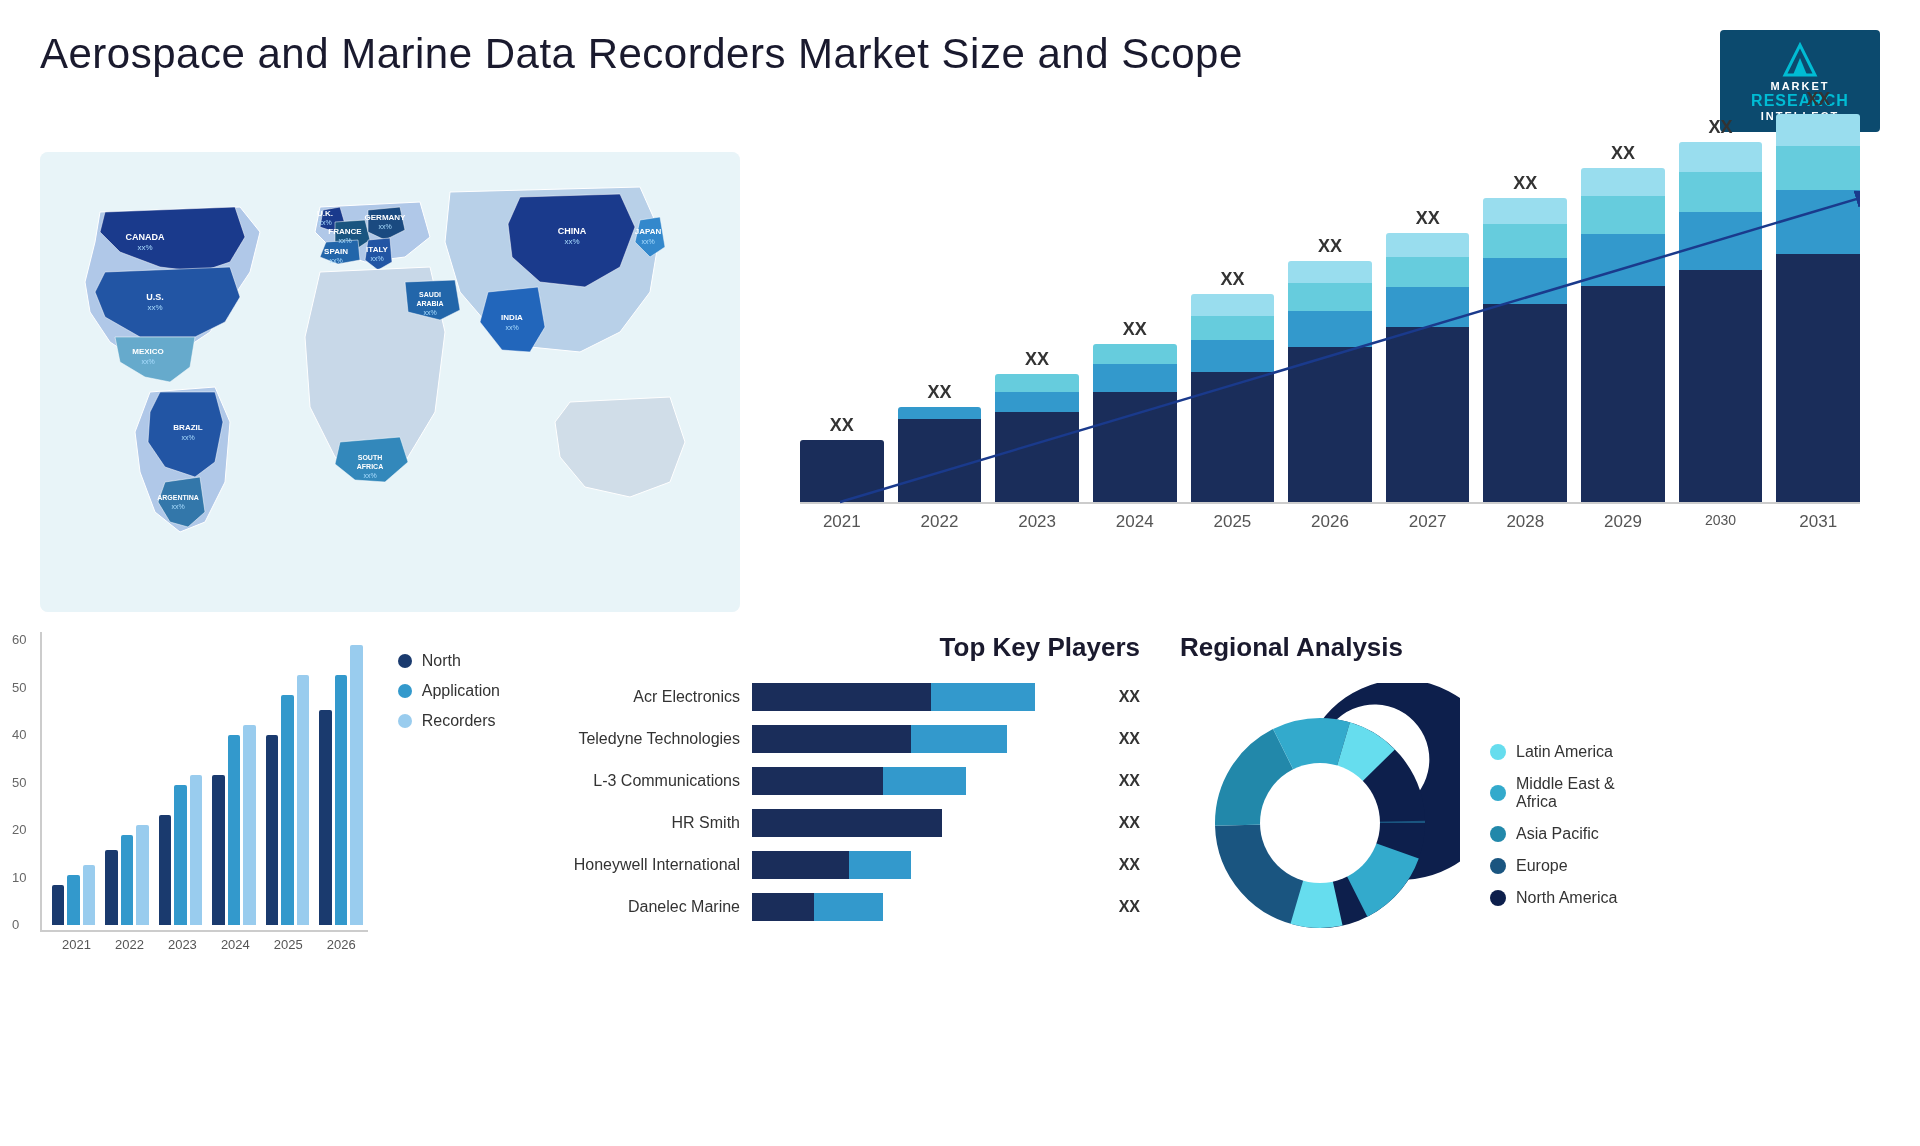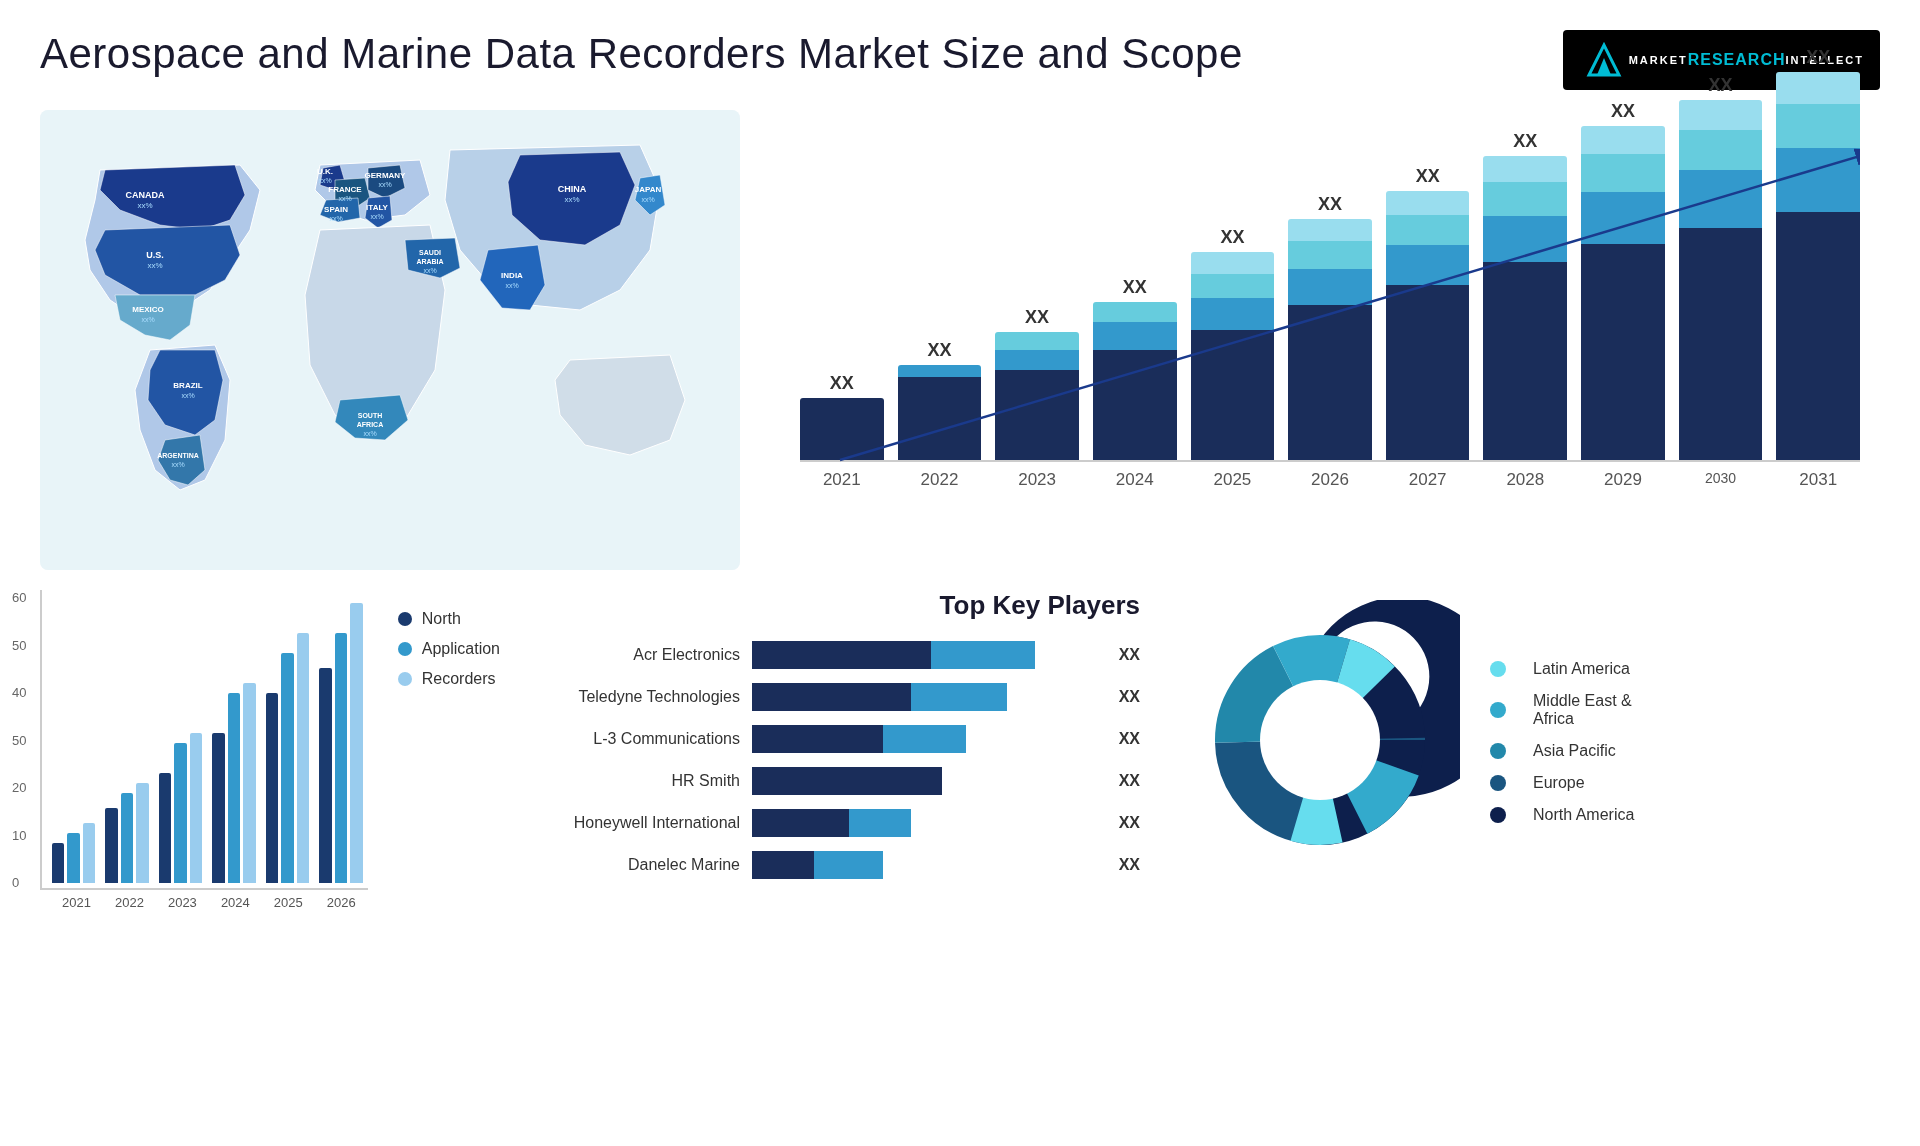--- a/index.html
+++ b/index.html
@@ -20,23 +20,23 @@
       padding: 30px 40px 20px 40px;
     }
     .main-title {
       font-size: 42px;
       font-weight: 400;
       color: #1a1a2e;
       letter-spacing: 0.5px;
     }
     .logo-container {
       display: flex;
-      flex-direction: row;
+      flex-direction: column;
       align-items: center;
-      background: #000000;
+      background: #0c4a6e;
       padding: 10px 16px;
       border-radius: 4px;
       min-width: 160px;
     }
     .logo-icon {
       width: 50px;
       height: 40px;
     }
     .logo-text-top {
       color: #ffffff;
@@ -212,21 +212,21 @@
       flex: 0 0 280px;
     }
     .regional-legend {
       display: flex;
       flex-direction: column;
       gap: 14px;
     }
     .regional-legend-item {
       display: flex;
       align-items: center;
-      gap: 27px;
+      gap: 10px;
       font-size: 16px;
       color: #333;
     }
     .regional-dot {
       width: 16px;
       height: 16px;
       border-radius: 50%;
     }
   </style>
 </head>
@@ -612,20 +612,21 @@
             <div class="player-bar-seg1" style="width:18%;height:100%;"></div>
             <div class="player-bar-seg2" style="width:20%;height:100%;"></div>
           </div>
         </div>
         <div class="player-value">XX</div>
       </div>
     </div>
   </div>
 
   <div class="regional-container">
+    <h2 class="section-title">Regional Analysis</h2>
     <div class="donut-area">
       <div class="donut-svg-container">
         <svg viewBox="0 0 280 280" width="280" height="280">
 
           <path d="M 140 140 L 140 40 A 100 100 0 0 1 230.9 90 Z" fill="#0d1f4c" transform="rotate(0, 140, 140)"></path>
           <path d="M 140 140 L 230.9 90 A 100 100 0 0 1 230.9 190 Z" fill="#0d1f4c" transform="rotate(0, 140, 140)"></path>
           <path d="M 140 140 L 230.9 190 A 100 100 0 0 1 140 240 Z" fill="#0d1f4c" transform="rotate(0, 140, 140)"></path>
 
           <g>
             

